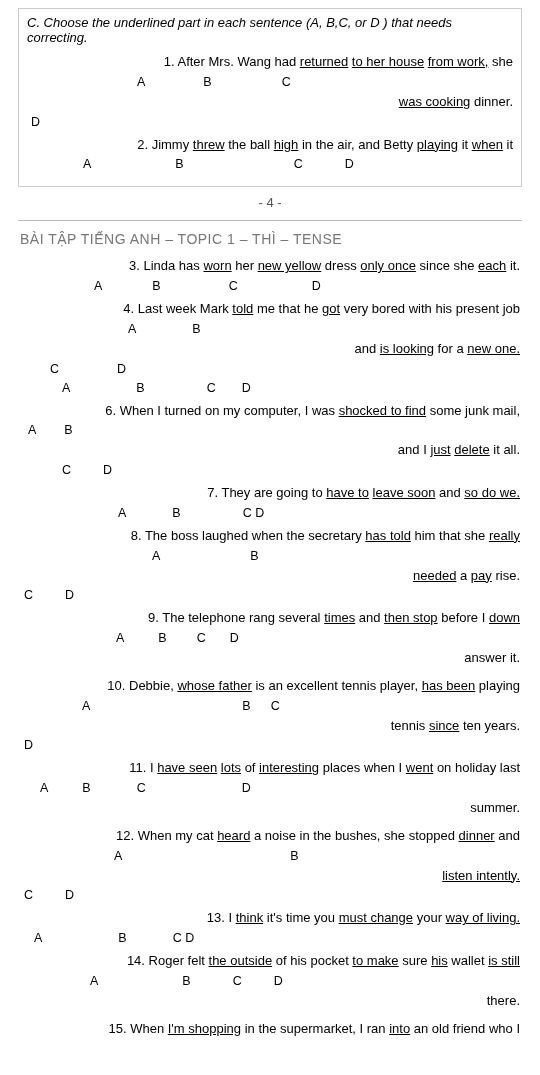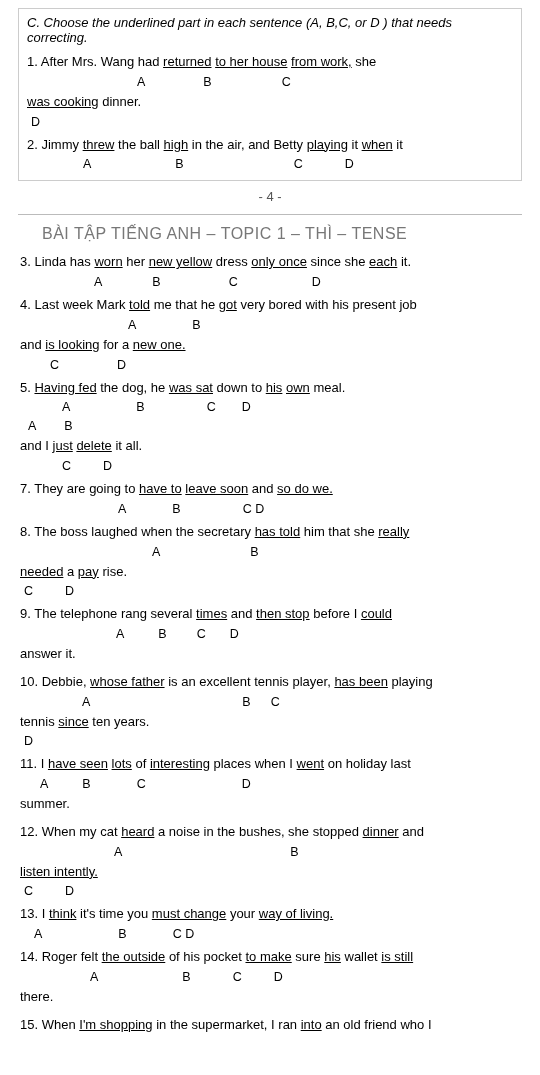--- a/index.html
+++ b/index.html
@@ -11,21 +11,21 @@
       width: 540px;
       min-height: 1075px;
       font-family: Arial, sans-serif;
       font-size: 13px;
       background: #fff;
       color: #000;
       padding: 8px 18px;
     }
     .page-top {
       border: 1px solid #ccc;
-      padding: 6px 8px 4px 8px;
+      padding: 6px 8px 10px 8px;
       margin-bottom: 4px;
     }
     .instructions {
       font-style: italic;
       margin-bottom: 6px;
       font-size: 13px;
     }
     u {
       text-decoration: underline;
     }
@@ -34,35 +34,35 @@
       margin: 8px 0;
       font-size: 13px;
       color: #555;
     }
     .divider {
       border: none;
       border-top: 1px solid #bbb;
       margin: 10px 0;
     }
     .section-title {
-      font-size: 16px;
+      font-size: 14px;
       color: #777;
       letter-spacing: 0.5px;
       margin-bottom: 8px;
-      margin-left: 22px;
     }
     .main-content {
       padding: 0 2px;
     }
     .q-block {
       margin-bottom: 5px;
     }
     .q-text {
       line-height: 1.75;
       font-size: 13px;
+      text-align: right;
     }
     .labels {
       display: flex;
       font-size: 12.5px;
       padding-left: 2px;
       flex-wrap: wrap;
       gap: 0;
       margin-top: 1px;
       margin-bottom: 2px;
     }
@@ -128,30 +128,30 @@
       <span>B</span>
     </div>
     <div class="q-text">and <u>is looking</u> for a <u>new one.</u></div>
     <div class="labels">
       <span style="margin-left:28px; margin-right:58px;">C</span>
       <span>D</span>
     </div>
   </div>
 
   <div class="q-block">
-    <div class="q-text">5. <u>Having fed</u> the dog, he <u>was sat</u> down to <u>his</u> <u>own</u> meal.</div>
     <div class="labels">
       <span style="margin-left:40px; margin-right:66px;">A</span>
       <span style="margin-right:62px;">B</span>
       <span style="margin-right:26px;">C</span>
       <span>D</span>
     </div>
   </div>
 
   <div class="q-block">
+    <div class="q-text">6. When I turned on my computer, I was <u>shocked to find</u> some junk mail,</div>
     <div class="labels">
       <span style="margin-left:6px; margin-right:28px;">A</span>
       <span>B</span>
     </div>
     <div class="q-text">and I <u>just</u> <u>delete</u> it all.</div>
     <div class="labels">
       <span style="margin-left:40px; margin-right:32px;">C</span>
       <span>D</span>
     </div>
   </div>
@@ -172,21 +172,21 @@
       <span>B</span>
     </div>
     <div class="q-text"><u>needed</u> a <u>pay</u> rise.</div>
     <div class="labels">
       <span style="margin-left:2px; margin-right:32px;">C</span>
       <span>D</span>
     </div>
   </div>
 
   <div class="q-block">
-    <div class="q-text">9. The telephone rang several <u>times</u> and <u>then stop</u> before I <u>could</u></div>
+    <div class="q-text">9. The telephone rang several <u>times</u> and <u>then stop</u> before I <u>down</u></div>
     <div class="labels">
       <span style="margin-left:94px; margin-right:34px;">A</span>
       <span style="margin-right:30px;">B</span>
       <span style="margin-right:24px;">C</span>
       <span>D</span>
     </div>
     <div class="q-text">answer it.</div>
   </div>
 
   <div class="q-block">

